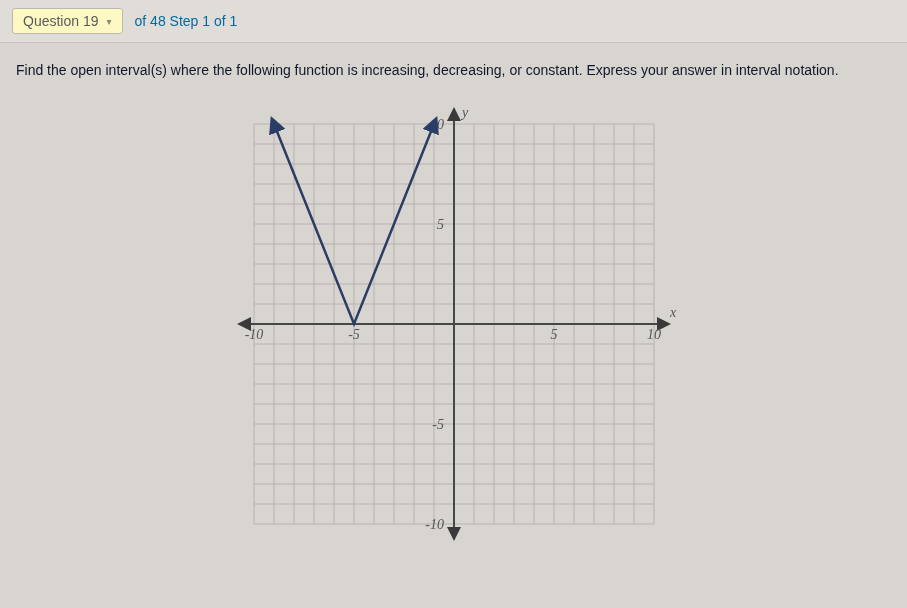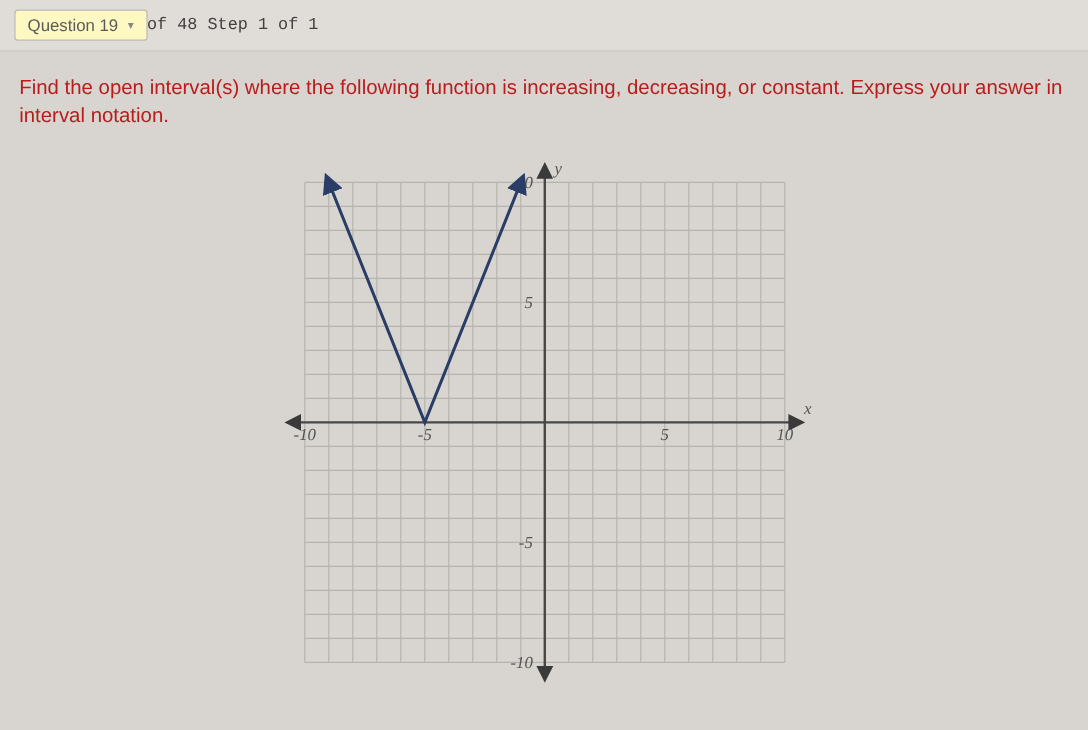--- a/index.html
+++ b/index.html
@@ -27,30 +27,29 @@
       border-radius: 3px;
       font-size: 14px;
       cursor: pointer;
     }
     .question-selector .chevron {
       margin-left: 8px;
       font-size: 10px;
       color: #888;
     }
     .question-meta {
-      margin-left: 0;
+      margin-left: 12px;
       font-size: 14px;
-      color: #404040;
-      font-family: Liberation Mono, monospace;
+      color: #0369a1;
     }
     .prompt {
       padding: 18px 16px 12px;
-      font-size: 17px;
+      font-size: 14px;
       line-height: 1.4;
-      color: #b91c1c;
+      color: #0f172a;
     }
     .chart-wrap {
       display: flex;
       justify-content: center;
       margin-top: 6px;
     }
     svg.chart {
       width: 500px;
       height: 450px;
     }

